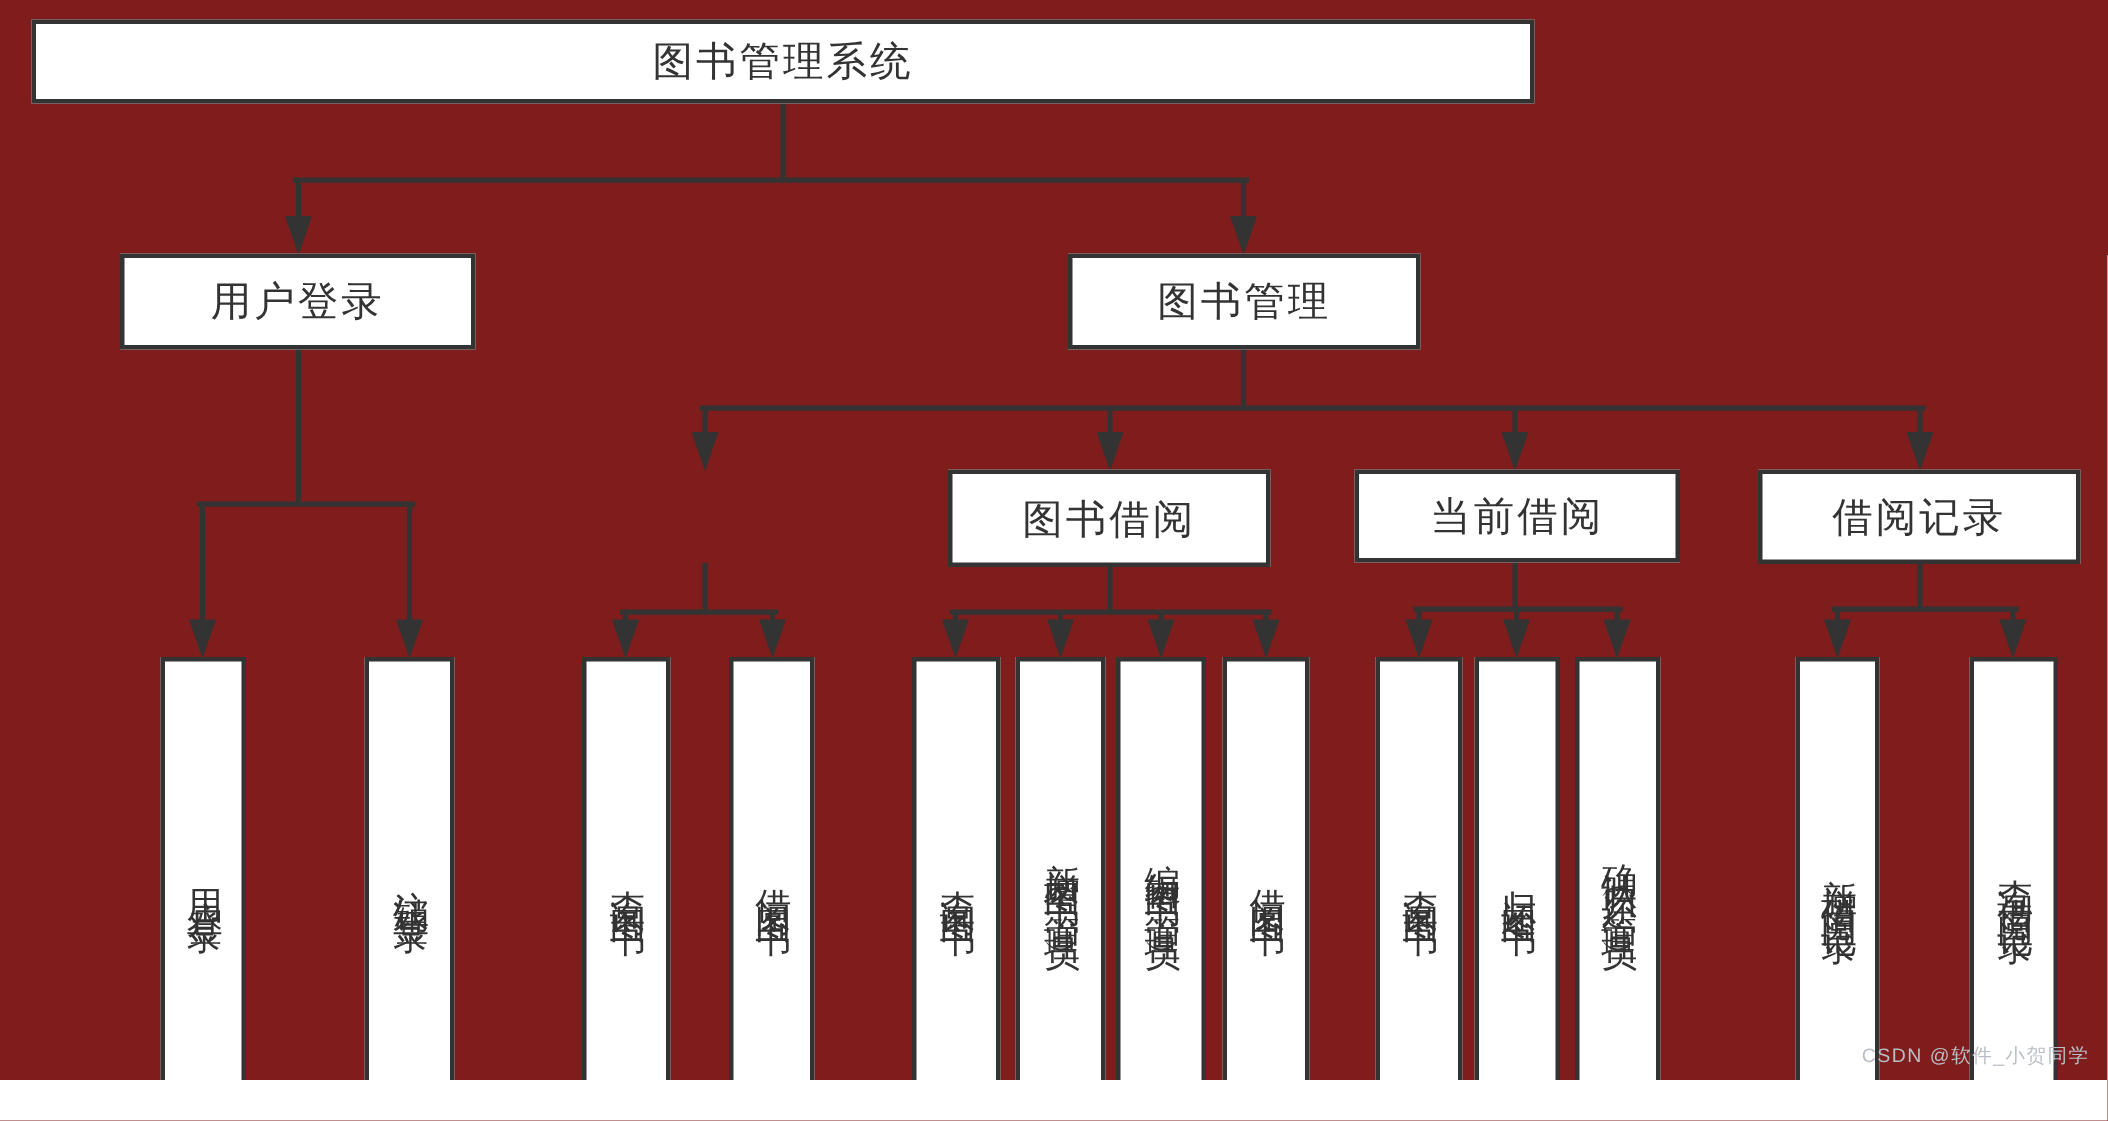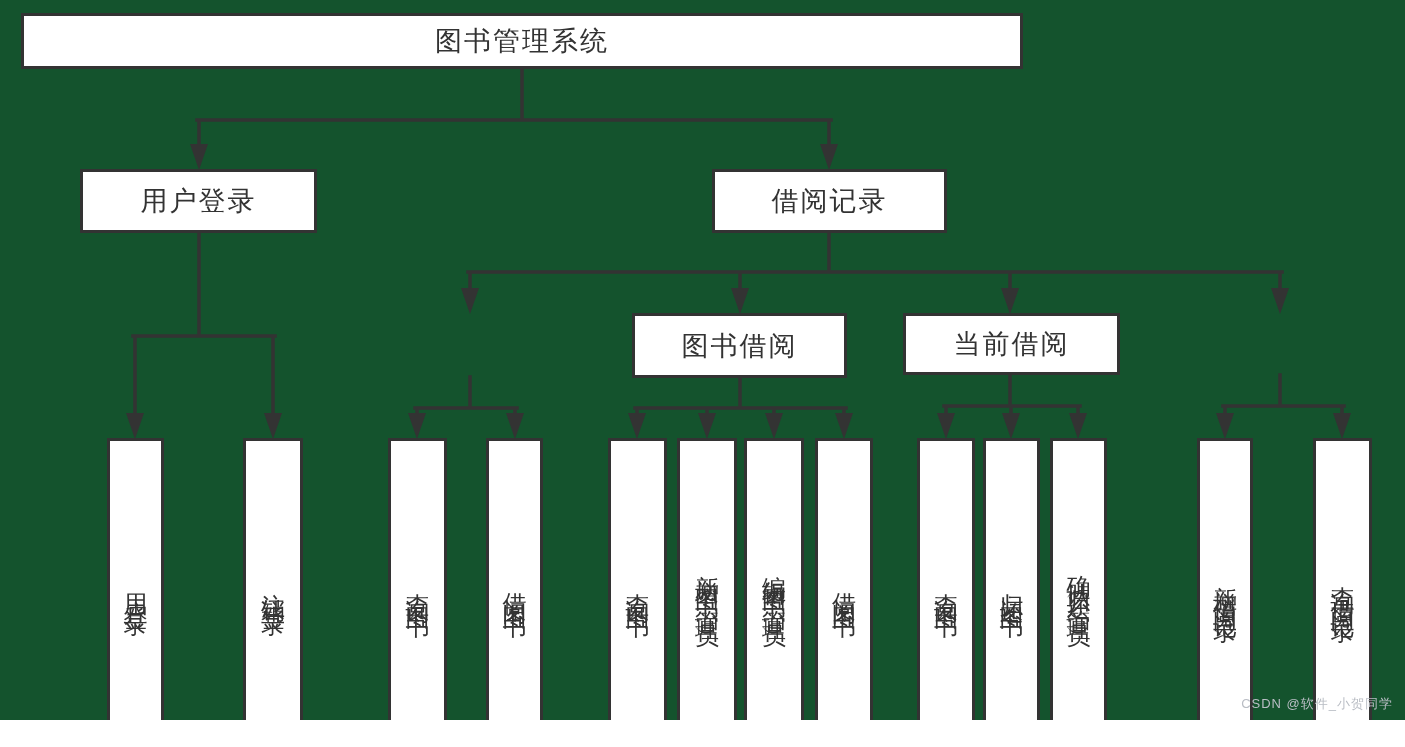--- a/index.html
+++ b/index.html
@@ -1,20 +1,20 @@
 <!DOCTYPE html>
 <html><head>
 <meta charset="utf-8">
 <style>
   html, body { margin: 0; padding: 0; background: #ffffff; }
   .canvas {
     position: relative;
     width: 1405px;
     height: 720px;
-    background: #14532d;
+    background: #7f1d1d;
     overflow: hidden;
     font-family: "Liberation Sans", sans-serif;
   }
   svg.wires {
     position: absolute;
     left: 0; top: 0;
     width: 1405px; height: 747px;
   }
   svg.wires path {
     fill: none;
@@ -115,28 +115,31 @@
   </svg>
 
   <div class="node" style="left:21px; top:13px; width:1002px; height:56px;">
     <span>图书管理系统</span>
   </div>
 
   <div class="node" style="left:80px; top:169px; width:237px; height:64px;">
     <span>用户登录</span>
   </div>
   <div class="node" style="left:712px; top:169px; width:235px; height:64px;">
-    <span>借阅记录</span>
+    <span>图书管理</span>
   </div>
 
   <div class="node" style="left:632px; top:313px; width:215px; height:65px;">
     <span>图书借阅</span>
   </div>
   <div class="node" style="left:903px; top:313px; width:217px; height:62px;">
     <span>当前借阅</span>
+  </div>
+  <div class="node" style="left:1172px; top:313px; width:215px; height:63px;">
+    <span>借阅记录</span>
   </div>
 
   <div class="leaf" style="left:107px; width:57px;">
     <span class="vtext">用户登录</span>
   </div>
   <div class="leaf" style="left:243px; width:60px;">
     <span class="vtext">注销登录</span>
   </div>
   <div class="leaf" style="left:388px; width:59px;">
     <span class="vtext">查询图书</span>

